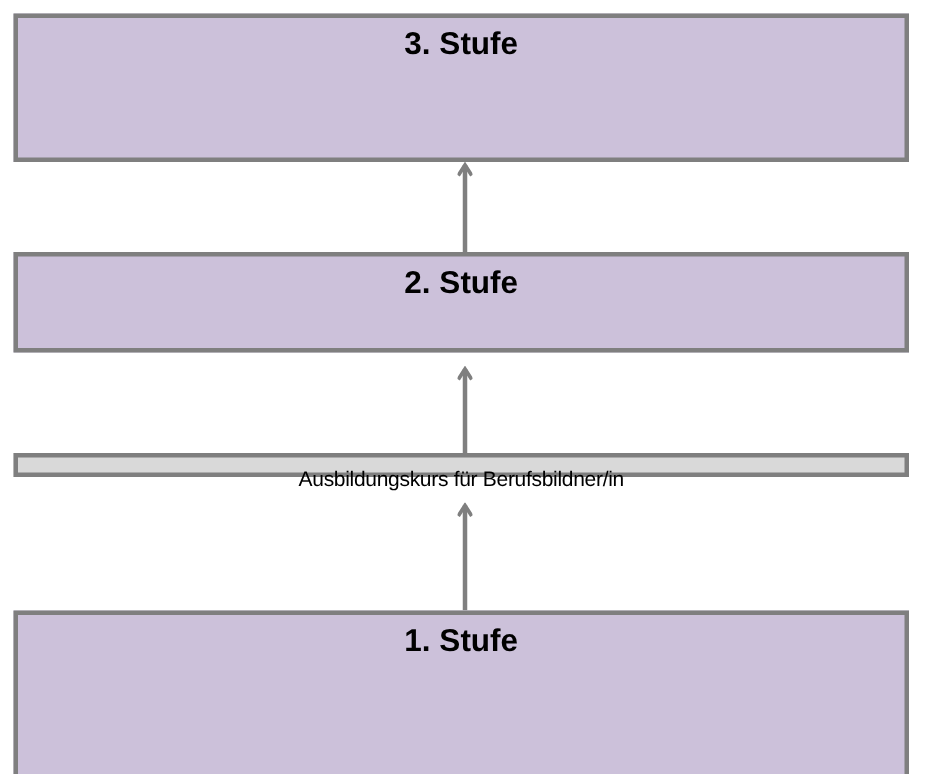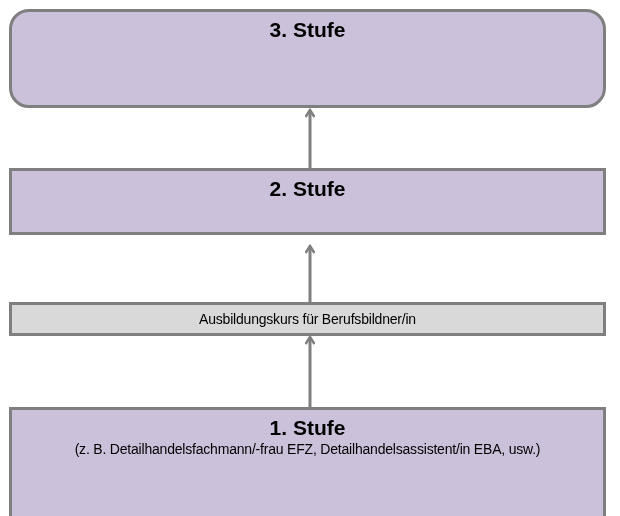--- a/index.html
+++ b/index.html
@@ -5,23 +5,23 @@
   html, body { margin:0; padding:0; background:#ffffff; }
   body { width:620px; height:516px; position:relative; overflow:hidden;
          font-family:"Liberation Sans", sans-serif; color:#000; }
   .box { position:absolute; left:9px; width:597px; box-sizing:border-box;
          border:3px solid #7f7f7f; background:#ccc1da; text-align:center; }
   .box.gray { background:#d9d9d9; }
   .title { font-weight:bold; font-size:21px; line-height:24px; margin-top:6px; }
   .line { font-size:14px; line-height:18px; letter-spacing:-0.2px; }
   .arrow { position:absolute; left:305px; width:10px; }
   .arrow svg { display:block; }
-  #b3 { top:9px; height:99px;border-radius:20px; }
+  #b3 { top:9px; height:99px; }
   #b2 { top:168px; height:67px; }
-  #bk { top:302px; height:34px; }
+  #bk { top:302px; height:16px; }
   #bk .line { line-height:28px; }
   #b1 { top:407px; height:116px; }
 </style>
 </head>
 <body>
 
 <div class="box" id="b3">
   <div class="title">3. Stufe</div>
 </div>
 
@@ -49,14 +49,13 @@
 
 <div class="arrow" style="top:335px;">
   <svg width="10" height="72" viewBox="0 0 10 72">
     <line x1="5" y1="2" x2="5" y2="72" stroke="#7f7f7f" stroke-width="3"></line>
     <polyline points="0.5,9 5,2 9.5,9" fill="none" stroke="#7f7f7f" stroke-width="2.5"></polyline>
   </svg>
 </div>
 
 <div class="box" id="b1">
   <div class="title">1. Stufe</div>
-  <div class="line">(z. B. Detailhandelsfachmann/-frau EFZ, Detailhandelsassistent/in EBA, usw.)</div>
 </div>
 
 </body></html>

